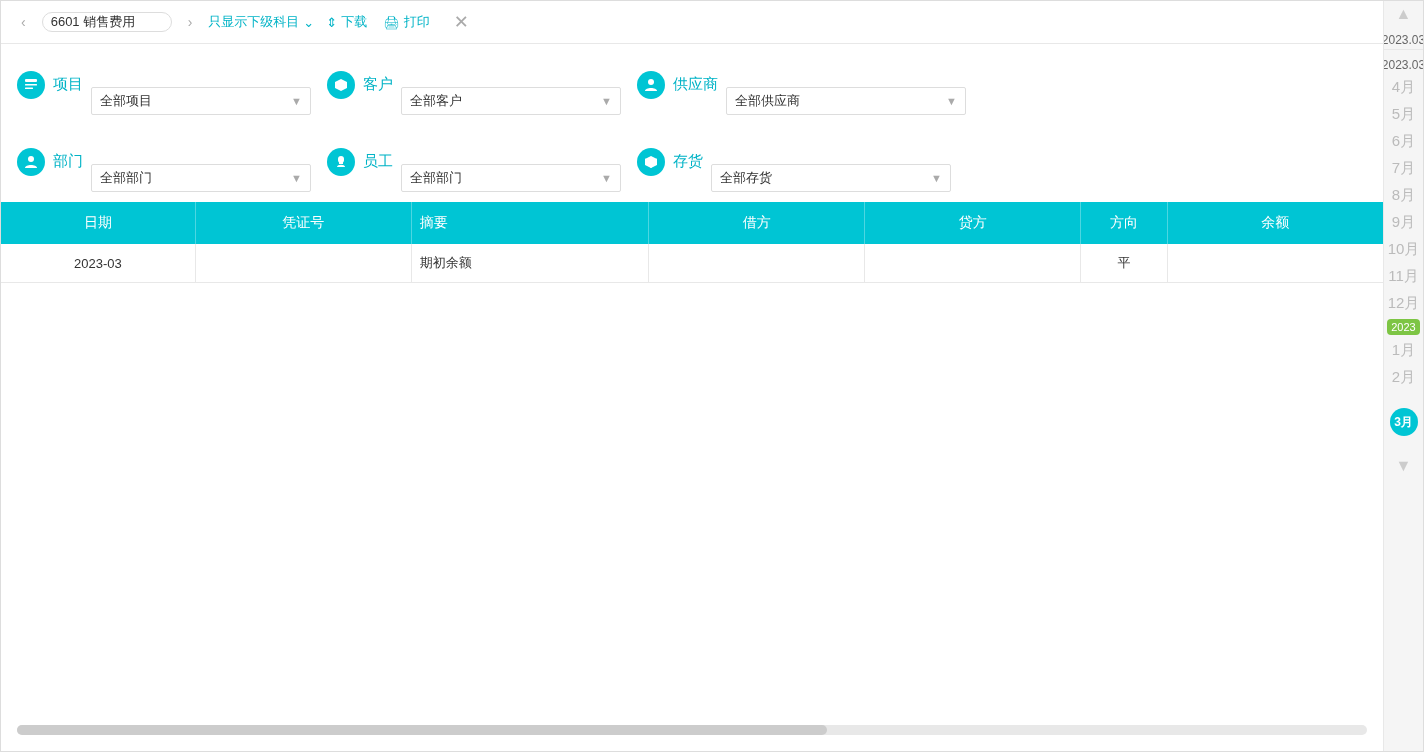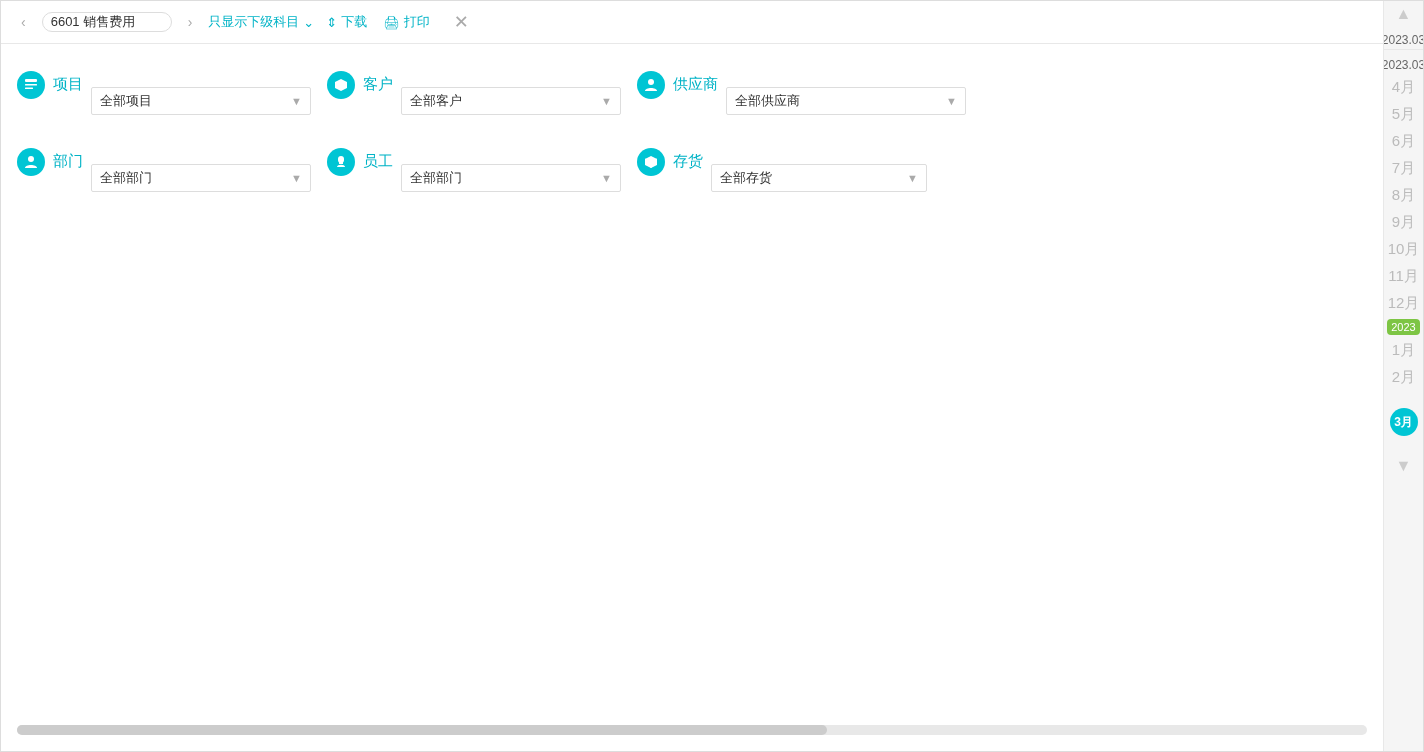--- a/index.html
+++ b/index.html
@@ -159,28 +159,54 @@
       </div>
       <div class="filter-item">
         <div class="filter-icon" style="background:#00c5d4;">
           <svg width="16" height="16" viewBox="0 0 16 16" fill="white">
               <path d="M8 2 L14 5 L14 11 L8 14 L2 11 L2 5 Z"></path>
               <path d="M2 5 L8 8 L14 5" stroke="white" stroke-width="1" fill="none"></path>
               <line x1="8" y1="8" x2="8" y2="14" stroke="white" stroke-width="1"></line>
             </svg>
         </div>
         <span class="filter-label">存货</span>
-        <div class="filter-select" style="width:216px;">
+        <div class="filter-select" style="width:240px;">
           <span>全部存货</span>
           <span class="arrow">▼</span>
         </div>
       </div>
     </div>
   </div>
 
+  <div class="table-wrapper" style="margin-right:40px;">
+    <table class="data-table">
+      <thead>
+        <tr>
+          <th class="col-date">日期</th>
+          <th class="col-voucher">凭证号</th>
+          <th class="col-summary">摘要</th>
+          <th class="col-debit">借方</th>
+          <th class="col-credit">贷方</th>
+          <th class="col-dir">方向</th>
+          <th class="col-balance">余额</th>
+        </tr>
+      </thead>
+      <tbody id="table-body">
+      <tr>
+    <td class="col-date">2023-03</td>
+    <td class="col-voucher"></td>
+    <td class="col-summary">期初余额</td>
+    <td class="col-debit"></td>
+    <td class="col-credit"></td>
+    <td class="col-dir">平</td>
+    <td class="col-balance"></td>
+  </tr>
+        </tbody>
+    </table>
+  </div>
 
   <div class="scrollbar-area">
     <div class="scrollbar-track">
       <div class="scrollbar-thumb"></div>
     </div>
   </div>
 
   <div class="timeline">
     <div class="timeline-arrow">▲</div>
     <div class="timeline-header top">2023.03</div>

